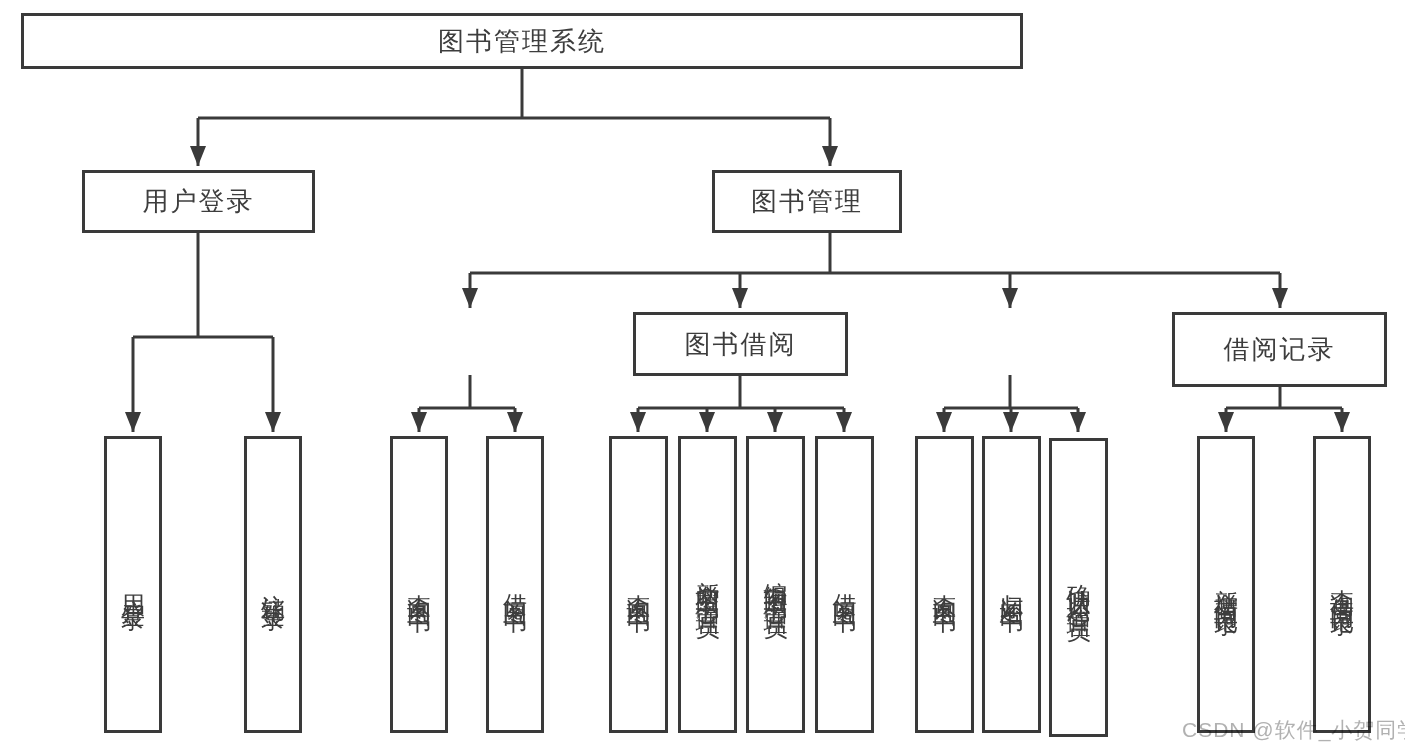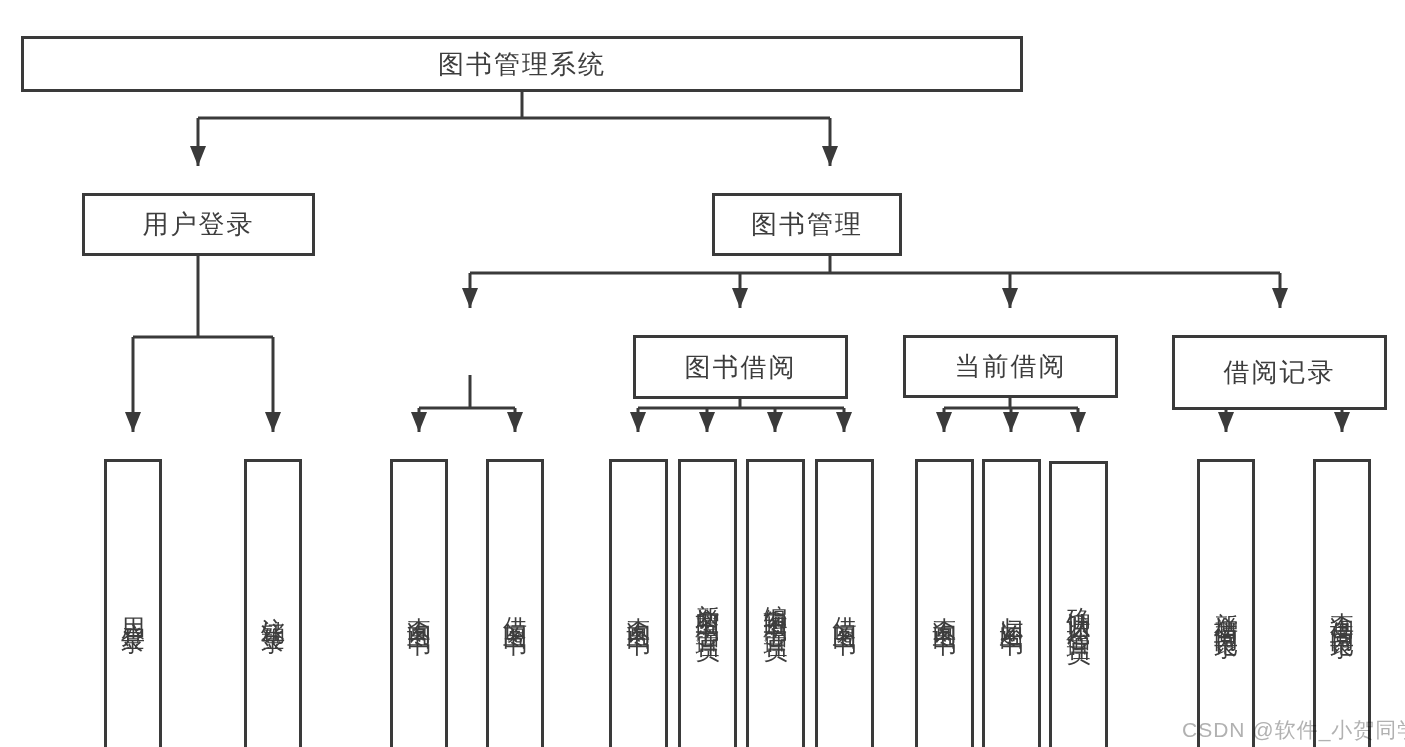--- a/index.html
+++ b/index.html
@@ -25,21 +25,20 @@
   }
   .node {
     position: absolute;
     box-sizing: border-box;
     border: 3px solid #3a3a3a;
     background: #ffffff;
     display: flex;
     align-items: center;
     justify-content: center;
     color: #3d3d3d;
-    margin-top: 23px;
   }
   .node.h {
     font-size: 26px;
     letter-spacing: 2px;
     white-space: nowrap;
   }
   .node.leaf {
     font-size: 24px;
   }
   .node.leaf span {
@@ -124,23 +123,20 @@
   <div class="node h" style="left:82px; top:170px; width:233px; height:63px">
     <span>用户登录</span>
   </div>
   <div class="node h" style="left:712px; top:170px; width:190px; height:63px">
     <span>图书管理</span>
   </div>
 
   <div class="node h" style="left:633px; top:312px; width:215px; height:64px">
     <span>图书借阅</span>
   </div>
-  <div class="node h" style="left:903px; top:312px; width:215px; height:63px">
-    <span>当前借阅</span>
-  </div>
   <div class="node h" style="left:1172px; top:312px; width:215px; height:75px">
     <span>借阅记录</span>
   </div>
 
   <div class="node leaf" style="left:104px; top:436px; width:58px; height:297px">
     <span>用户登录</span>
   </div>
   <div class="node leaf" style="left:244px; top:436px; width:58px; height:297px">
     <span>注销登录</span>
   </div>

